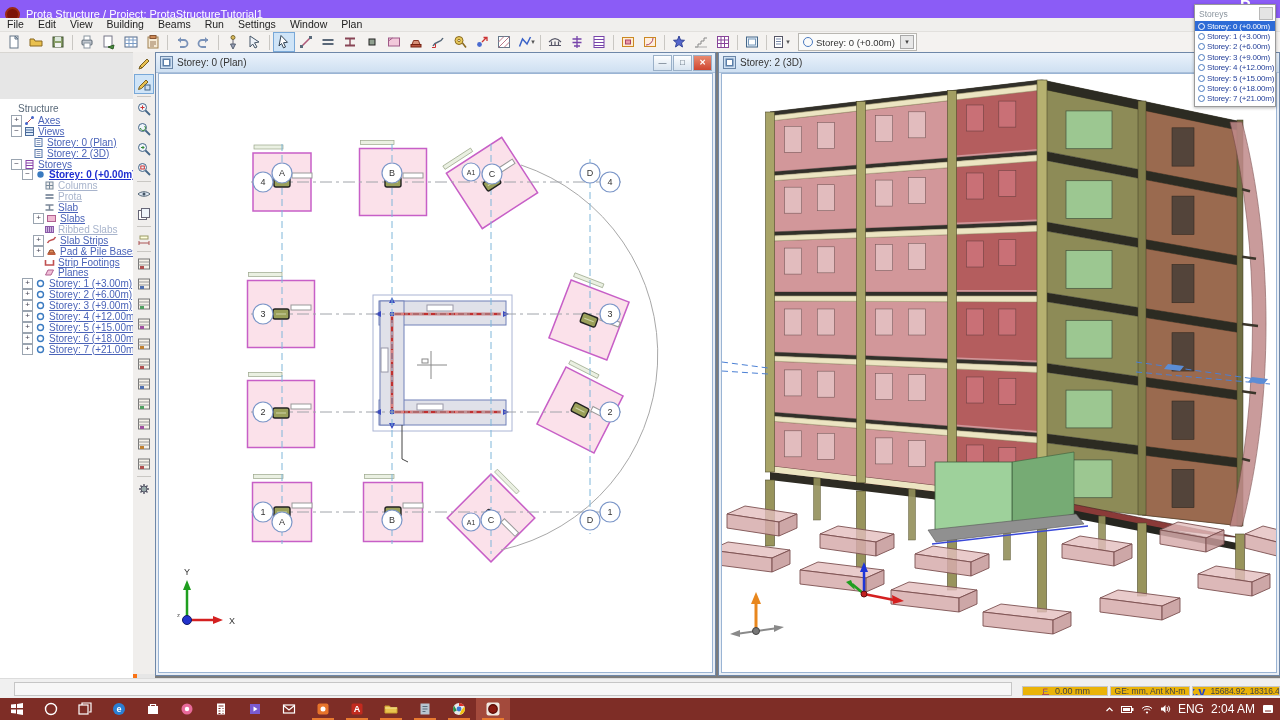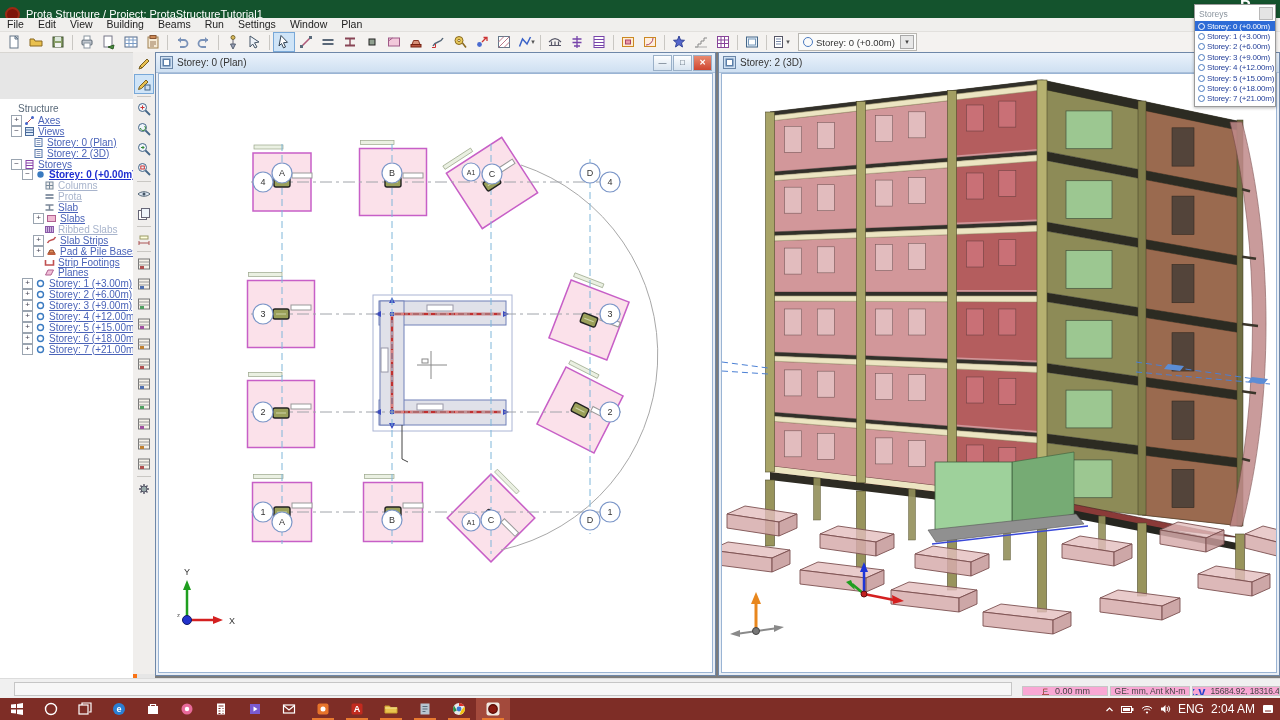--- a/index.html
+++ b/index.html
@@ -1,20 +1,20 @@
 <!DOCTYPE html>
 <html><head>
 <meta charset="utf-8">
 <style>
   html,body{margin:0;padding:0;}
   #app{position:relative;width:1280px;height:720px;overflow:hidden;
        font-family:"Liberation Sans",sans-serif;background:#e6e6e6;
        -webkit-font-smoothing:antialiased;}
   
-  #titlebar{position:absolute;left:0;top:0;width:1280px;height:28px;background:#14532d;
+  #titlebar{position:absolute;left:0;top:0;width:1280px;height:28px;background:#8b5cf6;
             color:#fff;font-size:11px;display:flex;align-items:center;}
   #titlebar .app-ico{width:11px;height:11px;border-radius:50%;background:#7d1408;
             border:2px solid #9c2a14;margin:0 6px 0 5px;}
   #tb-fragment{position:absolute;left:1240px;top:0;height:7px;overflow:hidden;
             color:#fff;font-weight:bold;font-size:16px;line-height:14px;}
   
   #menubar{position:absolute;left:0;top:18px;width:1280px;height:13px;background:#f0efed;
            display:flex;align-items:center;font-size:10.5px;color:#222;border-bottom:1px solid #e2e0dd;}
   #menubar .mitem{padding:0 7px;height:13px;line-height:13px;cursor:default;}
   
@@ -69,21 +69,21 @@
   .sp-combo{width:12px;height:11px;background:#e4e4e4;border:1px solid #b8b8b8;}
   .sp-item{display:flex;align-items:center;height:10.4px;padding-left:3px;font-size:8px;
            letter-spacing:-0.2px;color:#27429b;white-space:nowrap;overflow:hidden;}
   .sp-item .o{width:5px;height:5px;border:1px solid #4a7ac0;border-radius:50%;margin-right:2px;flex:none;background:#fff;}
   .sp-item.sel{background:#2e6bd6;color:#fff;}
   .sp-item.sel .o{border-color:#fff;background:#2e6bd6;}
   
   #statusbar{position:absolute;left:0;top:678px;width:1280px;height:20px;background:#f0f0f0;
            border-top:1px solid #dcdcdc;font-size:9px;color:#444;}
   .sb-main{position:absolute;left:14px;top:3px;right:268px;bottom:3px;background:#f7f7f7;border:1px solid #c6c6c6;}
-  .sb-field{position:absolute;top:7px;bottom:3px;background:#f9a8d4;border:1px solid #c6c6c6;
+  .sb-field{position:absolute;top:7px;bottom:3px;background:#eab308;border:1px solid #c6c6c6;
            display:flex;align-items:center;justify-content:center;white-space:nowrap;overflow:hidden;}
   #sb-level{left:1022px;width:84px;}
   #sb-units{left:1110px;width:78px;font-size:8.5px;}
   #sb-coords{left:1192px;width:86px;font-size:8.5px;letter-spacing:-0.1px;}
   #sb-coords .xy{color:#2244cc;font-weight:bold;font-size:13px;margin-right:5px;}
   #sb-level svg{margin-right:4px;}
   
   #taskbar{position:absolute;left:0;top:698px;width:1280px;height:22px;background:#7e2d26;
            display:flex;align-items:center;color:#fff;}
   #tb-apps{display:flex;align-items:center;height:22px;}

